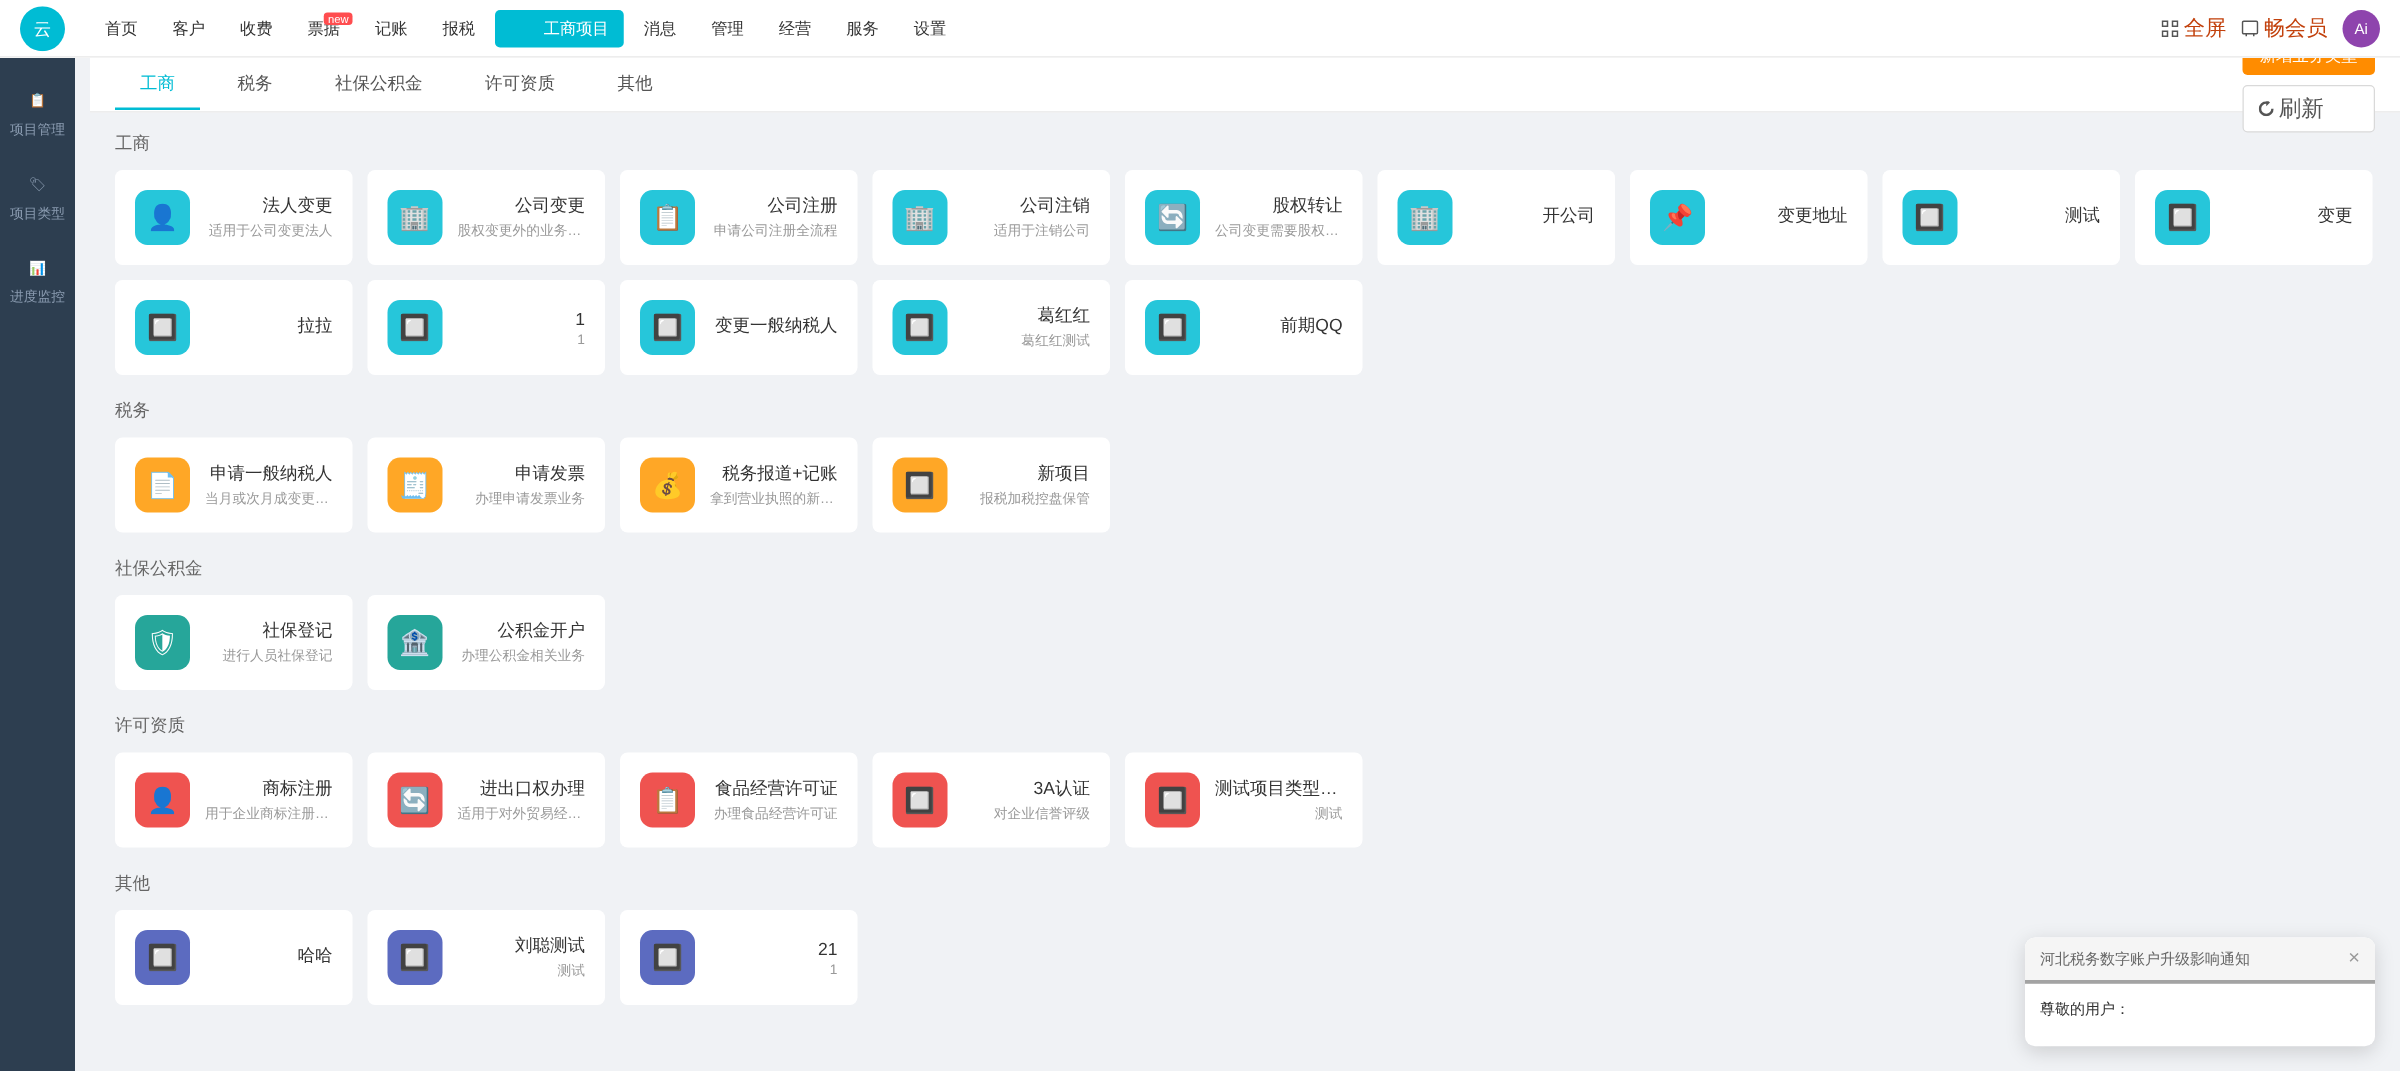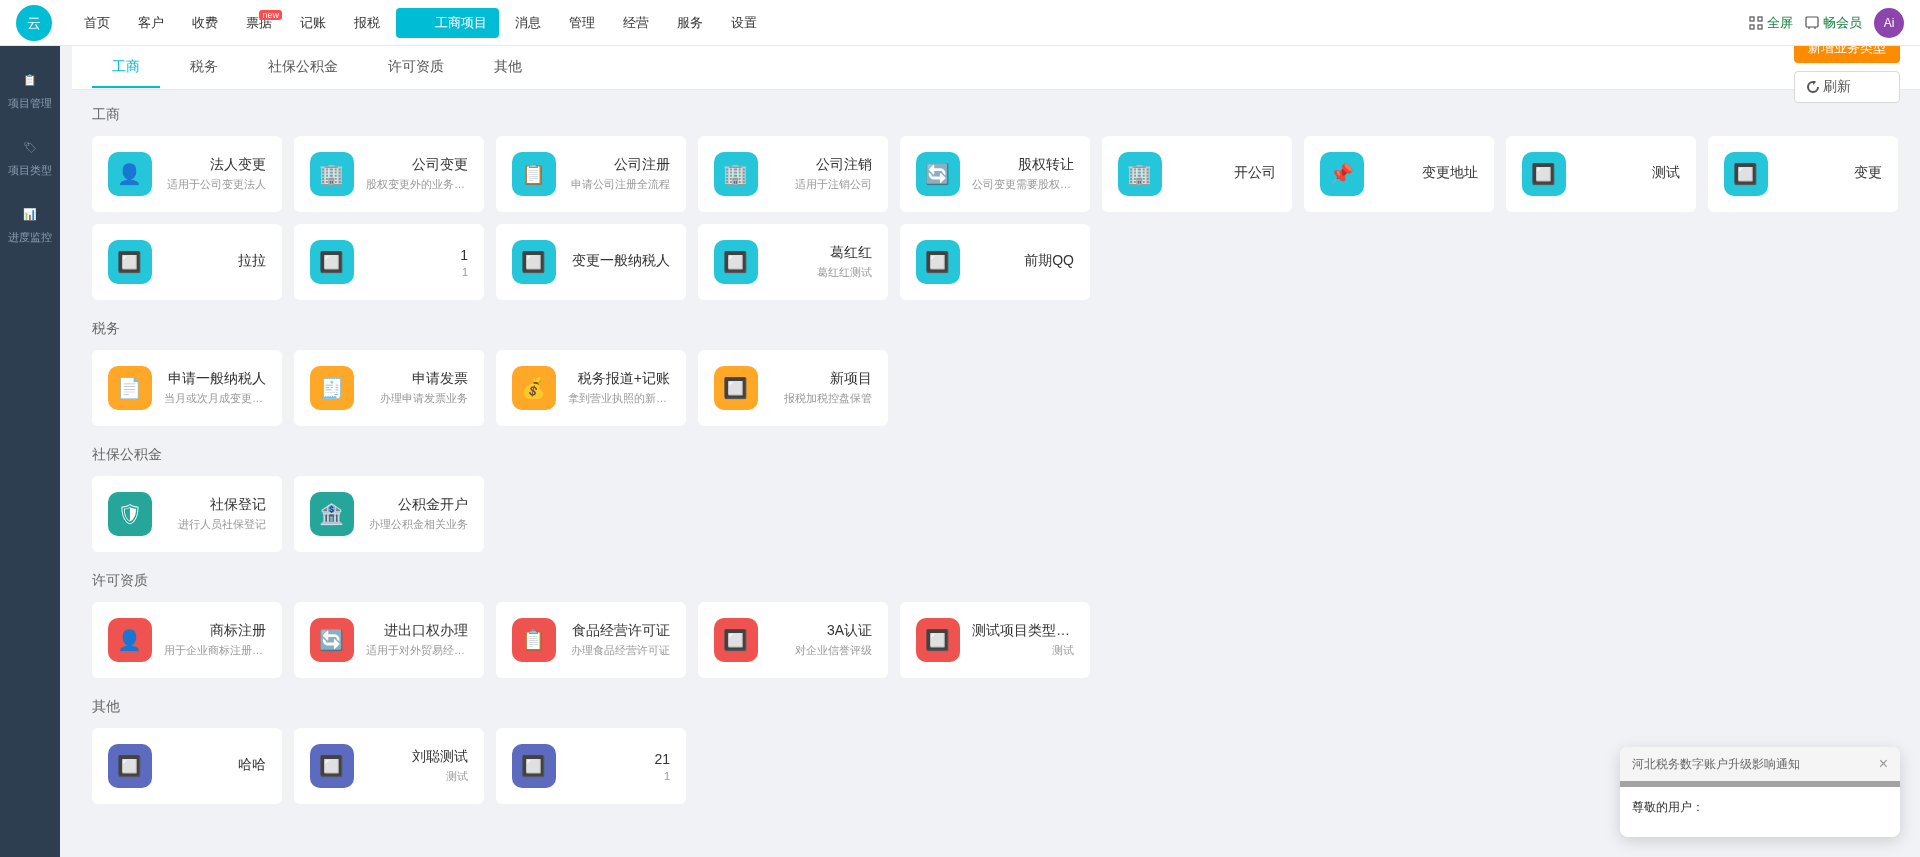--- a/index.html
+++ b/index.html
@@ -54,21 +54,21 @@
     .nav-right {
       display: flex;
       align-items: center;
       gap: 12px;
       margin-left: auto;
     }
     .nav-right-btn {
       display: flex; align-items: center; gap: 4px;
       font-size: 12px; color: #555; cursor: pointer;
     }
-    .fullscreen-btn, .member-btn { font-size: 13px; color: #15803d; cursor: pointer; }
+    .fullscreen-btn, .member-btn { font-size: 17px; color: #c2410c; cursor: pointer; }
     .avatar-circle {
       width: 30px; height: 30px;
       background: #8e44ad;
       border-radius: 50%;
       display: flex; align-items: center; justify-content: center;
       color: #fff; font-size: 12px;
     }
 
     
     .sidebar {
@@ -144,21 +144,21 @@
       cursor: pointer;
       font-size: 13px;
     }
     .btn-refresh {
       background: #fff;
       color: #555;
       border: 1px solid #d9d9d9;
       padding: 6px 12px;
       border-radius: 4px;
       cursor: pointer;
-      font-size: 14px;
+      font-size: 18px;
       display: flex; align-items: center; gap: 4px;
     }
 
     
     .content-area {
       padding: 16px 20px;
       background: #f0f2f5;
     }
 
     
@@ -233,21 +233,21 @@
       z-index: 200;
     }
     .chat-header {
       background: #f5f5f5;
       padding: 8px 12px;
       display: flex;
       align-items: center;
       justify-content: space-between;
       font-size: 12px;
       color: #666;
-      border-bottom: 6px solid #a3a3a3;
+      border-bottom: 3px solid #a3a3a3;
     }
     .chat-body {
       padding: 12px;
       font-size: 12px;
       color: #333;
       min-height: 50px;
     }
   </style>
 </head>
 <body>

